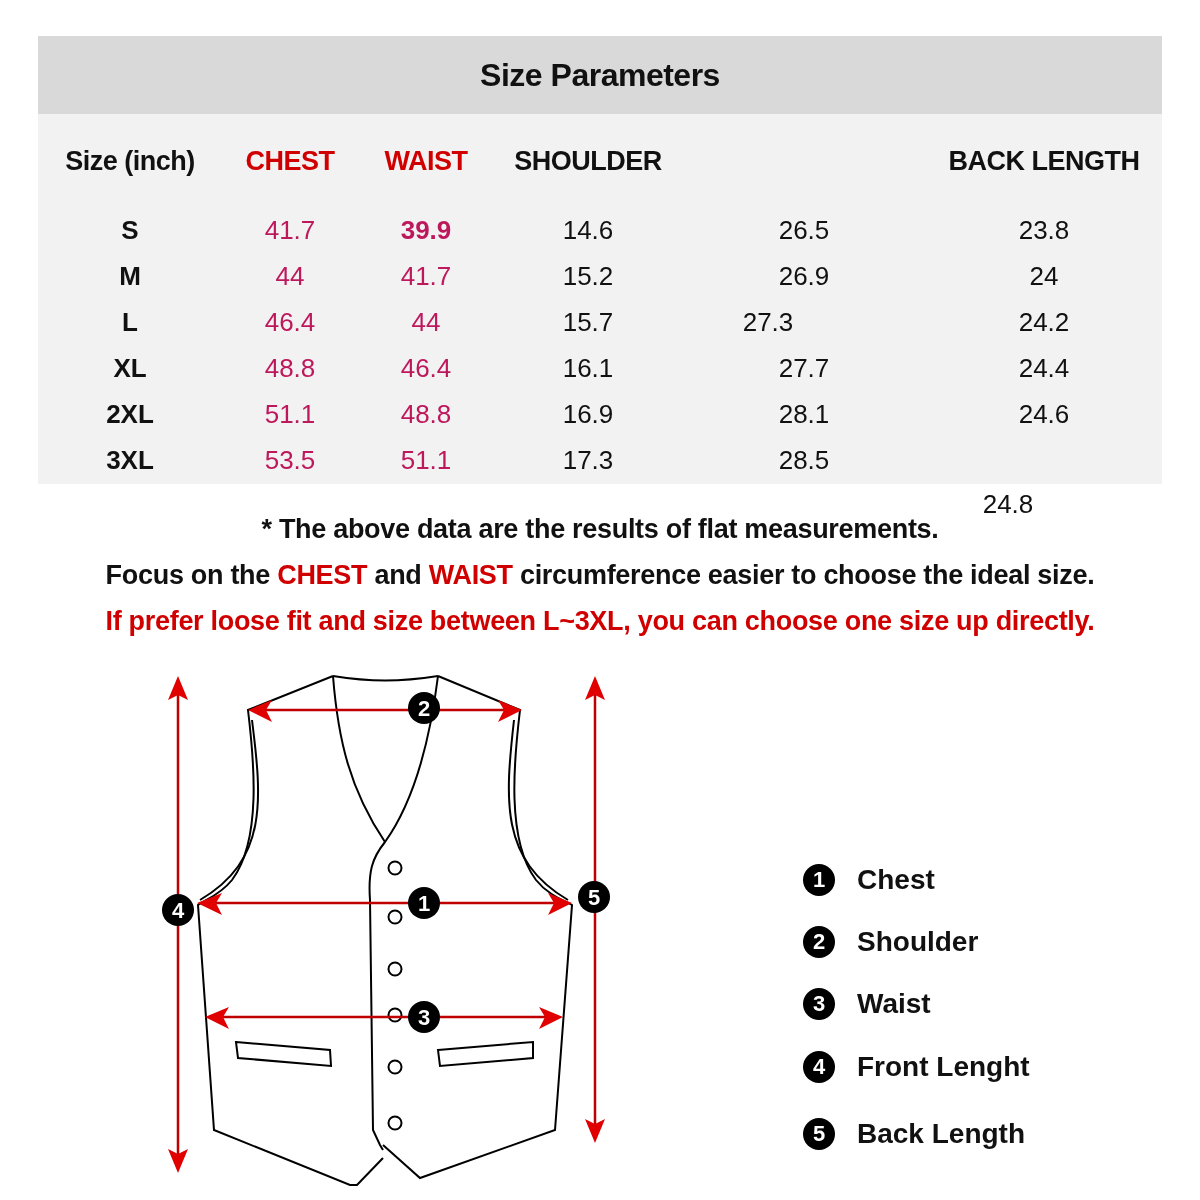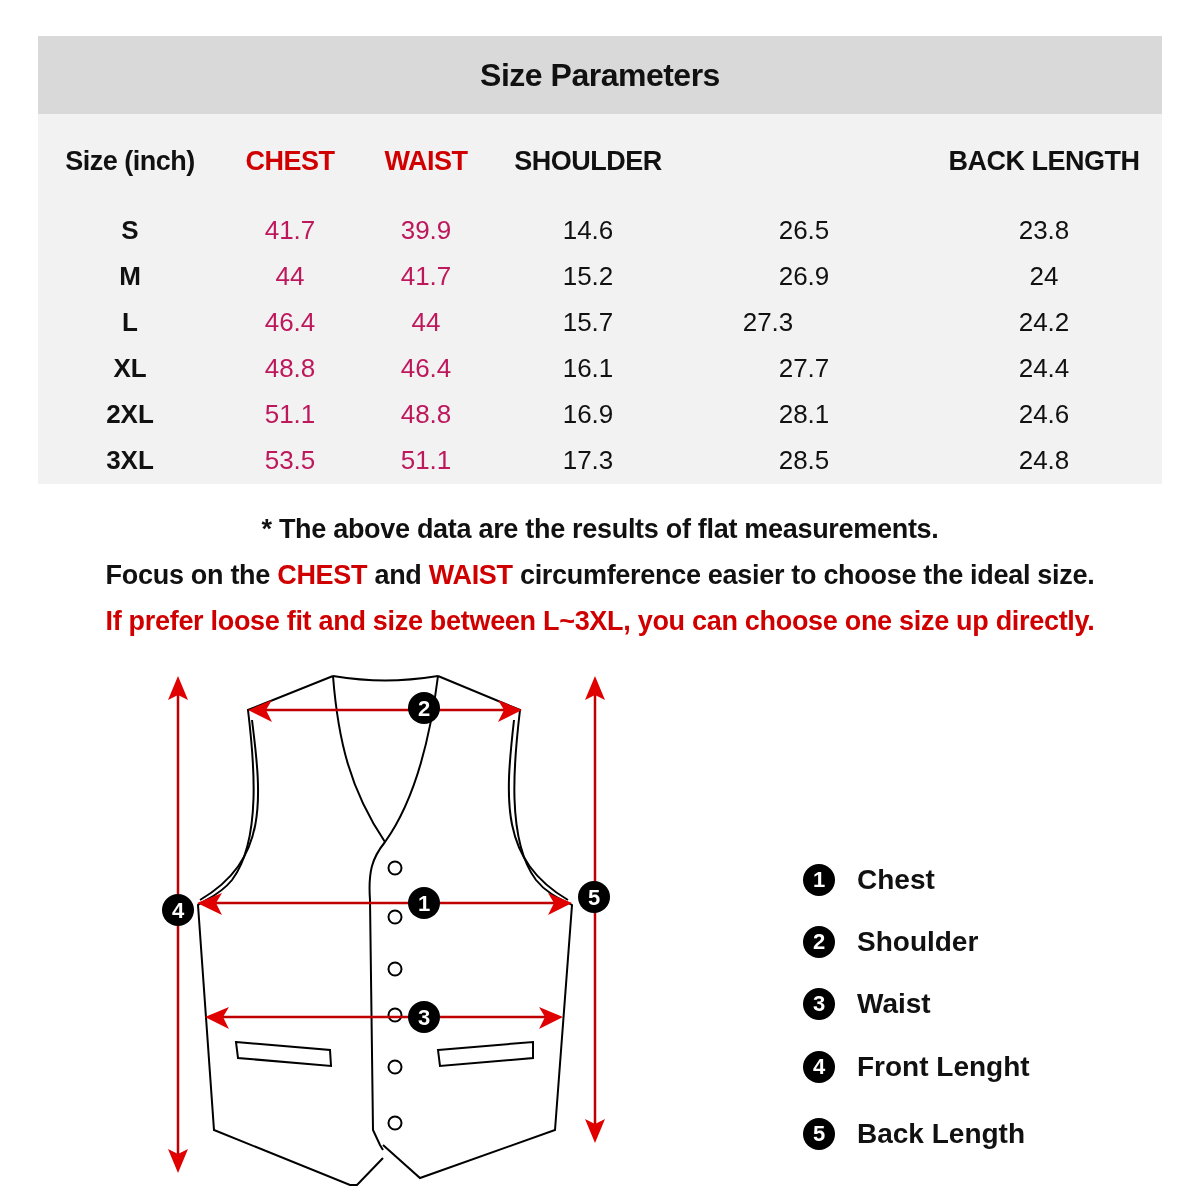--- a/index.html
+++ b/index.html
@@ -35,21 +35,21 @@
     <span class="cell" style="left:92px;">Size (inch)</span>
     <span class="cell red-bright" style="left:252px;">CHEST</span>
     <span class="cell red-bright" style="left:388px;">WAIST</span>
     <span class="cell" style="left:550px;">SHOULDER</span>
     <span class="cell" style="left:1006px;">BACK LENGTH</span>
   </div>
 
   <div class="data-row" style="top:174px;">
     <span class="cell size" style="left:92px;">S</span>
     <span class="cell red" style="left:252px;">41.7</span>
-    <span class="cell red" style="left:388px;">39.9</span>
+    <span class="cell red" style="left:388px;font-weight:bold;">39.9</span>
     <span class="cell" style="left:550px;">14.6</span>
     <span class="cell" style="left:766px;">26.5</span>
     <span class="cell" style="left:1006px;">23.8</span>
   </div>
   <div class="data-row" style="top:220px;">
     <span class="cell size" style="left:92px;">M</span>
     <span class="cell red" style="left:252px;">44</span>
     <span class="cell red" style="left:388px;">41.7</span>
     <span class="cell" style="left:550px;">15.2</span>
     <span class="cell" style="left:766px;">26.9</span>
@@ -78,21 +78,21 @@
     <span class="cell" style="left:550px;">16.9</span>
     <span class="cell" style="left:766px;">28.1</span>
     <span class="cell" style="left:1006px;">24.6</span>
   </div>
   <div class="data-row" style="top:404px;">
     <span class="cell size" style="left:92px;">3XL</span>
     <span class="cell red" style="left:252px;">53.5</span>
     <span class="cell red" style="left:388px;">51.1</span>
     <span class="cell" style="left:550px;">17.3</span>
     <span class="cell" style="left:766px;">28.5</span>
-    <span class="cell" style="left:1006px;">24.8</span>
+    <span class="cell" style="left:970px;margin-top:44px;">24.8</span>
   </div>
 </div>
 
 <div class="notes">
   <div class="note" style="top:6px; left:-10px;">* The above data are the results of flat measurements.</div>
   <div class="note" style="top:52px; left:-10px;">
     <span>Focus on the </span><span class="red-bright">CHEST</span><span> and </span><span class="red-bright">WAIST</span><span> circumference easier to choose the ideal size.</span>
   </div>
   <div class="note red-bright" style="top:98px; left:-10px;">If prefer loose fit and size between L~3XL, you can choose one size up directly.</div>
 </div>

